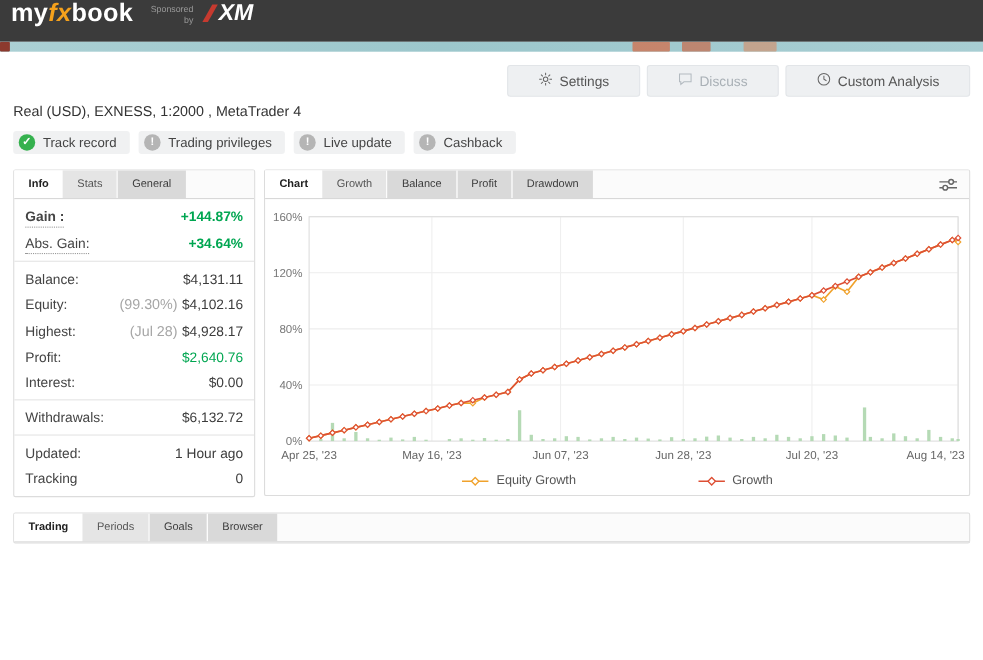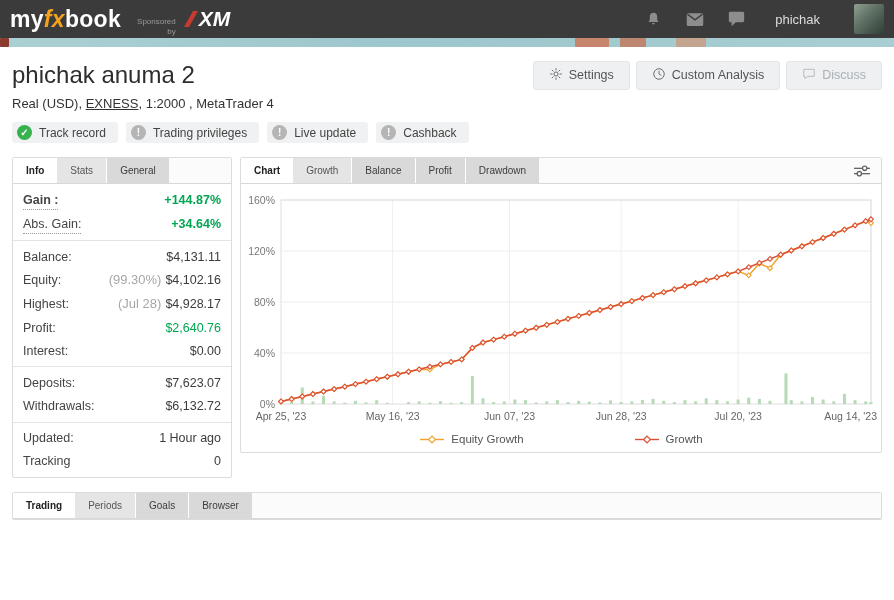--- a/index.html
+++ b/index.html
@@ -1,43 +1,43 @@
 <!DOCTYPE html>
 <html><head>
 <meta charset="utf-8">
 <style>
   html,body{margin:0;padding:0}
   body{width:894px;height:600px;overflow:hidden;background:#fff;color:#333;
        font-family:"Liberation Sans",sans-serif;position:relative}
   
-  .topbar{height:38px;background:#3b3b3b;display:flex;align-items:center;
+  .topbar{height:38px;background:#3b3b3b;display:flex;align-items:flex-start;
           padding:0 10px;box-sizing:border-box}
   .logo{font-weight:bold;font-size:23px;color:#fff;letter-spacing:.3px;line-height:1}
   .logo .fx{color:#f5a11c;font-style:italic}
-  .sponsored{color:#9a9a9a;font-size:8px;text-align:right;line-height:1.2;margin:16px 7px 0 16px}
+  .sponsored{color:#9a9a9a;font-size:8px;text-align:right;line-height:1.2;margin:4px 7px 0 16px}
   .xm{display:flex;align-items:center;color:#fff;font-weight:bold;font-style:italic;font-size:21px}
   .top-icons{margin-left:auto;display:flex;align-items:center;gap:24px}
   .top-icons svg{fill:#8d8d8d}
   .username{color:#ddd;font-size:13px;margin-left:6px}
   .avatar{width:30px;height:30px;border-radius:2px;margin-left:10px;
           background:linear-gradient(135deg,#8fa08f 0%,#5d6f63 45%,#313d36 100%)}
   
   .banner{height:9px;background:linear-gradient(90deg,#abd0d4,#9cc7cc 45%,#a8ced3);position:relative;overflow:hidden}
   .banner i{position:absolute;top:0;height:9px;border-radius:1px}
   
   .page{padding:6px 12px 0;box-sizing:border-box}
   .title-row{display:flex;align-items:center}
   h1{font-size:24px;font-weight:500;color:#2d2d2d;margin:8px 0 2px}
   .actions{margin-left:auto;display:flex;gap:6px;margin-top:6px}
   .btn{display:flex;align-items:center;gap:6px;background:#eef0f2;border:1px solid #e2e5e8;
-       border-radius:3px;padding:5px 15px;font-size:12.5px;color:#555;cursor:pointer;white-space:nowrap}
+       border-radius:3px;padding:5px 27px;font-size:12.5px;color:#555;cursor:pointer;white-space:nowrap}
   .btn svg{stroke:#666;fill:none;stroke-width:1.6}
   .btn.dim{color:#a9b0b6}.btn.dim svg{stroke:#b3bac0}
   .subtitle{font-size:13px;color:#333;margin:5px 0 11px}
-  .subtitle .lnk{text-decoration:underline;cursor:pointer}
+  .subtitle .lnk{cursor:pointer}
   .badges{display:flex;gap:8px;margin:0 0 14px}
   .badge{display:flex;align-items:center;gap:7px;background:#f0f1f2;border-radius:3px;
          padding:3px 12px 3px 5px;font-size:12px;color:#444;cursor:pointer}
   .badge .ic{width:15px;height:15px;border-radius:50%;color:#fff;font-size:10px;font-weight:bold;
              display:flex;align-items:center;justify-content:center;line-height:1}
   
   .main{display:flex;gap:8px;align-items:flex-start}
   .panel{border:1px solid #dcdcdc;border-radius:2px;background:#fff;box-sizing:border-box}
   .tabbar{display:flex;align-items:stretch;background:#fbfbfb;border-bottom:1px solid #d8d8d8;font-size:10px}
   .tab{padding:7px 13px;color:#444;cursor:pointer;white-space:nowrap}
@@ -70,67 +70,52 @@
 
 <div class="topbar">
   <div class="logo"><span>my</span><span class="fx">fx</span><span>book</span></div>
   <div class="sponsored"><span>Sponsored</span><br><span>by</span></div>
   <div class="xm">
     <svg width="16" height="18" viewBox="0 0 16 18">
         <path d="M1 17L10 1h5L6 17z" fill="#c63a2f"></path>
       </svg>
     <span>XM</span>
   </div>
-  <div class="top-icons">
-    <svg width="17" height="17" viewBox="0 0 24 24">
-        <path d="M12 2.5c-3.2 0-5.2 2.3-5.2 5.3v4.4L5 15.5h14l-1.8-3.3V7.8c0-3-2-5.3-5.2-5.3zM10 17a2 2 0 0 0 4 0z"></path>
-      </svg>
-    <svg width="18" height="15" viewBox="0 0 24 19">
-        <rect x="1" y="1" width="22" height="17" rx="2"></rect>
-        <path d="M2 2.5l10 7.5L22 2.5" stroke="#3b3b3b" stroke-width="2" fill="none"></path>
-      </svg>
-    <svg width="17" height="16" viewBox="0 0 24 23">
-        <path d="M3 1h18a2 2 0 0 1 2 2v11a2 2 0 0 1-2 2h-10l-6 6v-6H3a2 2 0 0 1-2-2V3a2 2 0 0 1 2-2z"></path>
-      </svg>
-    <span class="username">phichak</span>
-    <div class="avatar"></div>
-  </div>
 </div>
 <div class="banner">
   <i style="left:0;width:9px;background:#8c3a2e"></i>
   <i style="left:570;width:0"></i>
   <i style="left:575px;width:34px;background:#cf7352;opacity:.8"></i>
   <i style="left:620px;width:26px;background:#c96a49;opacity:.7"></i>
   <i style="left:676px;width:30px;background:#d88a62;opacity:.6"></i>
 </div>
 
 <div class="page">
 
   <div class="title-row">
-    <h1>phichak anuma 2</h1>
     <div class="actions">
         <div class="btn">
           <span><svg width="14" height="14" viewBox="0 0 24 24">
               <circle cx="12" cy="12" r="3.5"></circle>
               <path d="M12 2v4M12 18v4M2 12h4M18 12h4M4.9 4.9l2.8 2.8M16.3 16.3l2.8 2.8M19.1 4.9l-2.8 2.8M7.7 16.3l-2.8 2.8"></path>
             </svg></span>
           <span>Settings</span>
         </div>
+        <div class="btn dim">
+          <span><svg width="14" height="14" viewBox="0 0 24 24">
+              <path d="M3 4h18v12H10l-5 4v-4H3z"></path>
+            </svg></span>
+          <span>Discuss</span>
+        </div>
         <div class="btn">
           <span><svg width="14" height="14" viewBox="0 0 24 24">
               <circle cx="12" cy="12" r="9"></circle>
               <path d="M12 6.5V12l4 2.5"></path>
             </svg></span>
           <span>Custom Analysis</span>
-        </div>
-        <div class="btn dim">
-          <span><svg width="14" height="14" viewBox="0 0 24 24">
-              <path d="M3 4h18v12H10l-5 4v-4H3z"></path>
-            </svg></span>
-          <span>Discuss</span>
         </div>
       </div>
   </div>
   <div class="subtitle">
     <span>Real (USD), </span><span class="lnk">EXNESS</span><span>, 1:2000 , MetaTrader 4</span>
   </div>
   <div class="badges">
       <div class="badge">
         <span class="ic" style="background:#35b14e">✓</span>
         <span>Track record</span>
@@ -183,24 +168,20 @@
             <div class="stat-row">
               <span class="stat-label ">Profit:</span>
               <span class="stat-value"><span class="green">$2,640.76</span></span>
             </div>
             <div class="stat-row">
               <span class="stat-label ">Interest:</span>
               <span class="stat-value"><span class="">$0.00</span></span>
             </div>
           </div>
           <div class="stat-group">
-            <div class="stat-row">
-              <span class="stat-label ">Deposits:</span>
-              <span class="stat-value"><span class="">$7,623.07</span></span>
-            </div>
             <div class="stat-row">
               <span class="stat-label ">Withdrawals:</span>
               <span class="stat-value"><span class="">$6,132.72</span></span>
             </div>
           </div>
           <div class="stat-group">
             <div class="stat-row">
               <span class="stat-label ">Updated:</span>
               <span class="stat-value"><span class="">1 Hour ago</span></span>
             </div>

